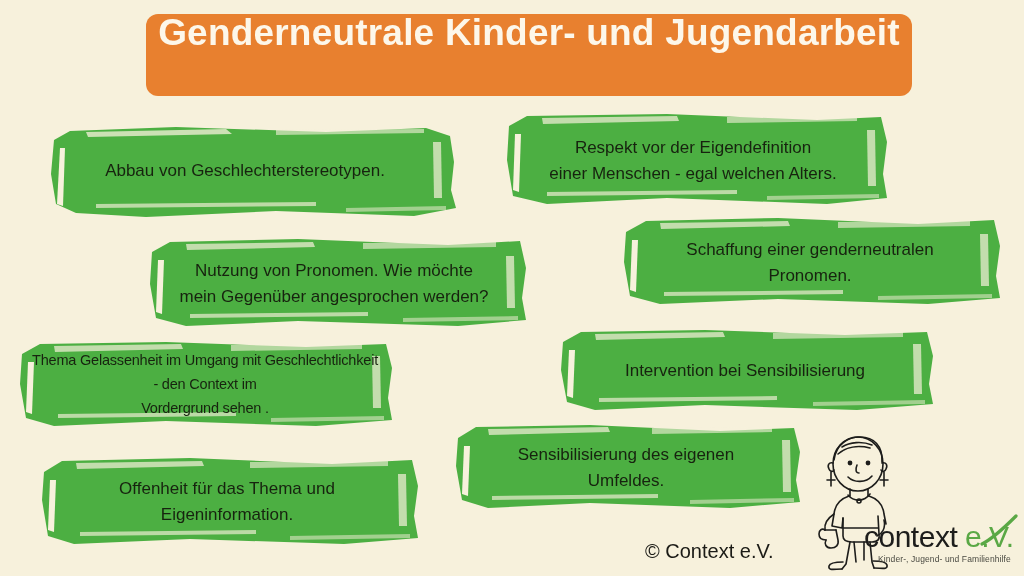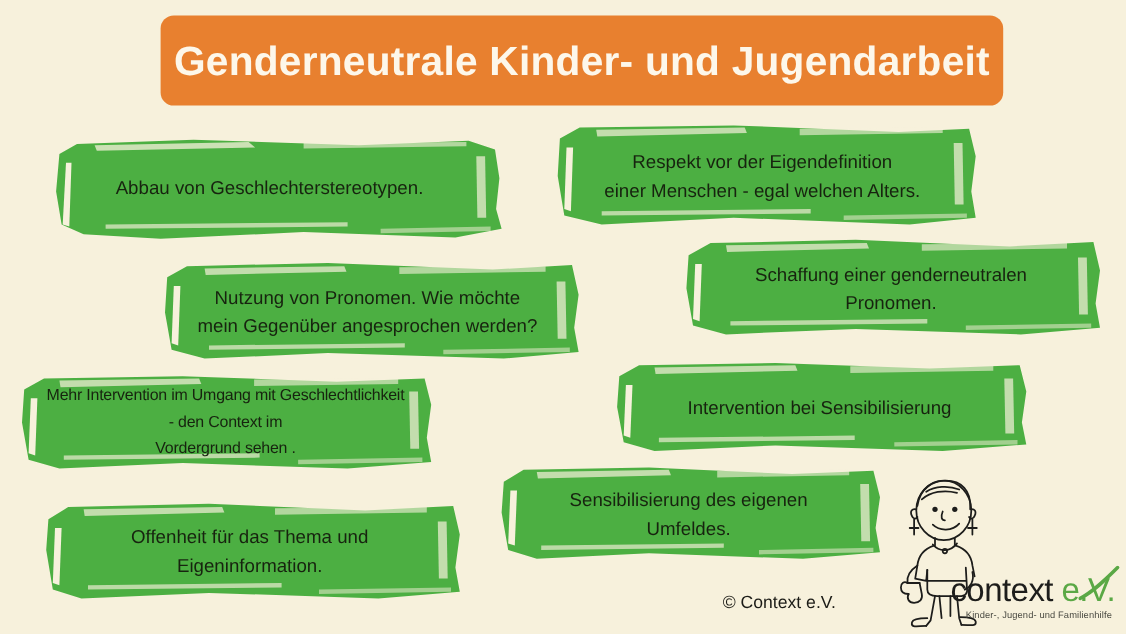--- a/index.html
+++ b/index.html
@@ -24,21 +24,20 @@
   
   #title-banner {
     position: absolute;
     left: 146px;
     top: 14px;
     width: 766px;
     height: 82px;
     background: #e8802f;
     border-radius: 12px;
     display: flex;
-    align-items: center;
     justify-content: center;
   }
   #title-text {
     color: #fdf7ea;
     font-size: 37px;
     font-weight: bold;
     letter-spacing: 0.2px;
     white-space: nowrap;
     line-height: 1;
   }
@@ -82,23 +81,22 @@
     font-size: 14.5px;
     line-height: 1.65;
   }
 
   
   #credit {
     position: absolute;
     left: 645px;
     top: 540px;
     color: #1b1b16;
-    font-size: 16px;
-    white-space: nowrap;
-    margin-left: 12px;
+    font-size: 20px;
+    white-space: nowrap;
   }
 
   
   #logo {
     position: absolute;
     left: 812px;
     top: 432px;
     width: 212px;
     height: 140px;
   }
@@ -215,21 +213,21 @@
     <svg class="brush-svg" viewBox="0 0 398 98" preserveAspectRatio="none">
       <path fill="#4caf42" d="M16,18 L34,8 L160,6 L300,11 L380,8 L386,32 L382,62 L386,84 L310,90 L160,85 L48,90 L20,82 L14,48 Z"></path>
       <path fill="#f7f1dc" d="M22,26 L28,26 L26,78 L20,76 Z"></path>
       <path fill="#f7f1dc" opacity="0.7" d="M48,10 L175,8 L177,13 L49,16 Z"></path>
       <path fill="#f7f1dc" opacity="0.6" d="M225,9 L356,8 L356,13 L225,15 Z"></path>
       <path fill="#f7f1dc" opacity="0.7" d="M366,20 L374,20 L375,72 L367,72 Z"></path>
       <path fill="#f7f1dc" opacity="0.65" d="M52,78 L230,76 L230,80 L52,82 Z"></path>
       <path fill="#f7f1dc" opacity="0.5" d="M265,82 L378,80 L378,84 L265,86 Z"></path>
     </svg>
     <div class="brush-text small wide">
-      <span class="ln">Mehr Intervention im Umgang mit Geschlechtlichkeit</span>
+      <span class="ln">Thema Gelassenheit im Umgang mit Geschlechtlichkeit</span>
       <span class="ln">- den Context im</span>
       <span class="ln">Vordergrund sehen .</span>
     </div>
   </div>
 
   <div class="brush-box" style="left:545px; top:324px; width:400px; height:94px;">
     <svg class="brush-svg" viewBox="0 0 400 94" preserveAspectRatio="none">
       <path fill="#4caf42" d="M18,18 L36,8 L160,6 L300,11 L382,8 L388,32 L384,60 L388,80 L312,86 L160,81 L50,86 L22,78 L16,46 Z"></path>
       <path fill="#f7f1dc" d="M24,26 L30,26 L28,74 L22,72 Z"></path>
       <path fill="#f7f1dc" opacity="0.7" d="M50,10 L178,8 L180,13 L51,16 Z"></path>

